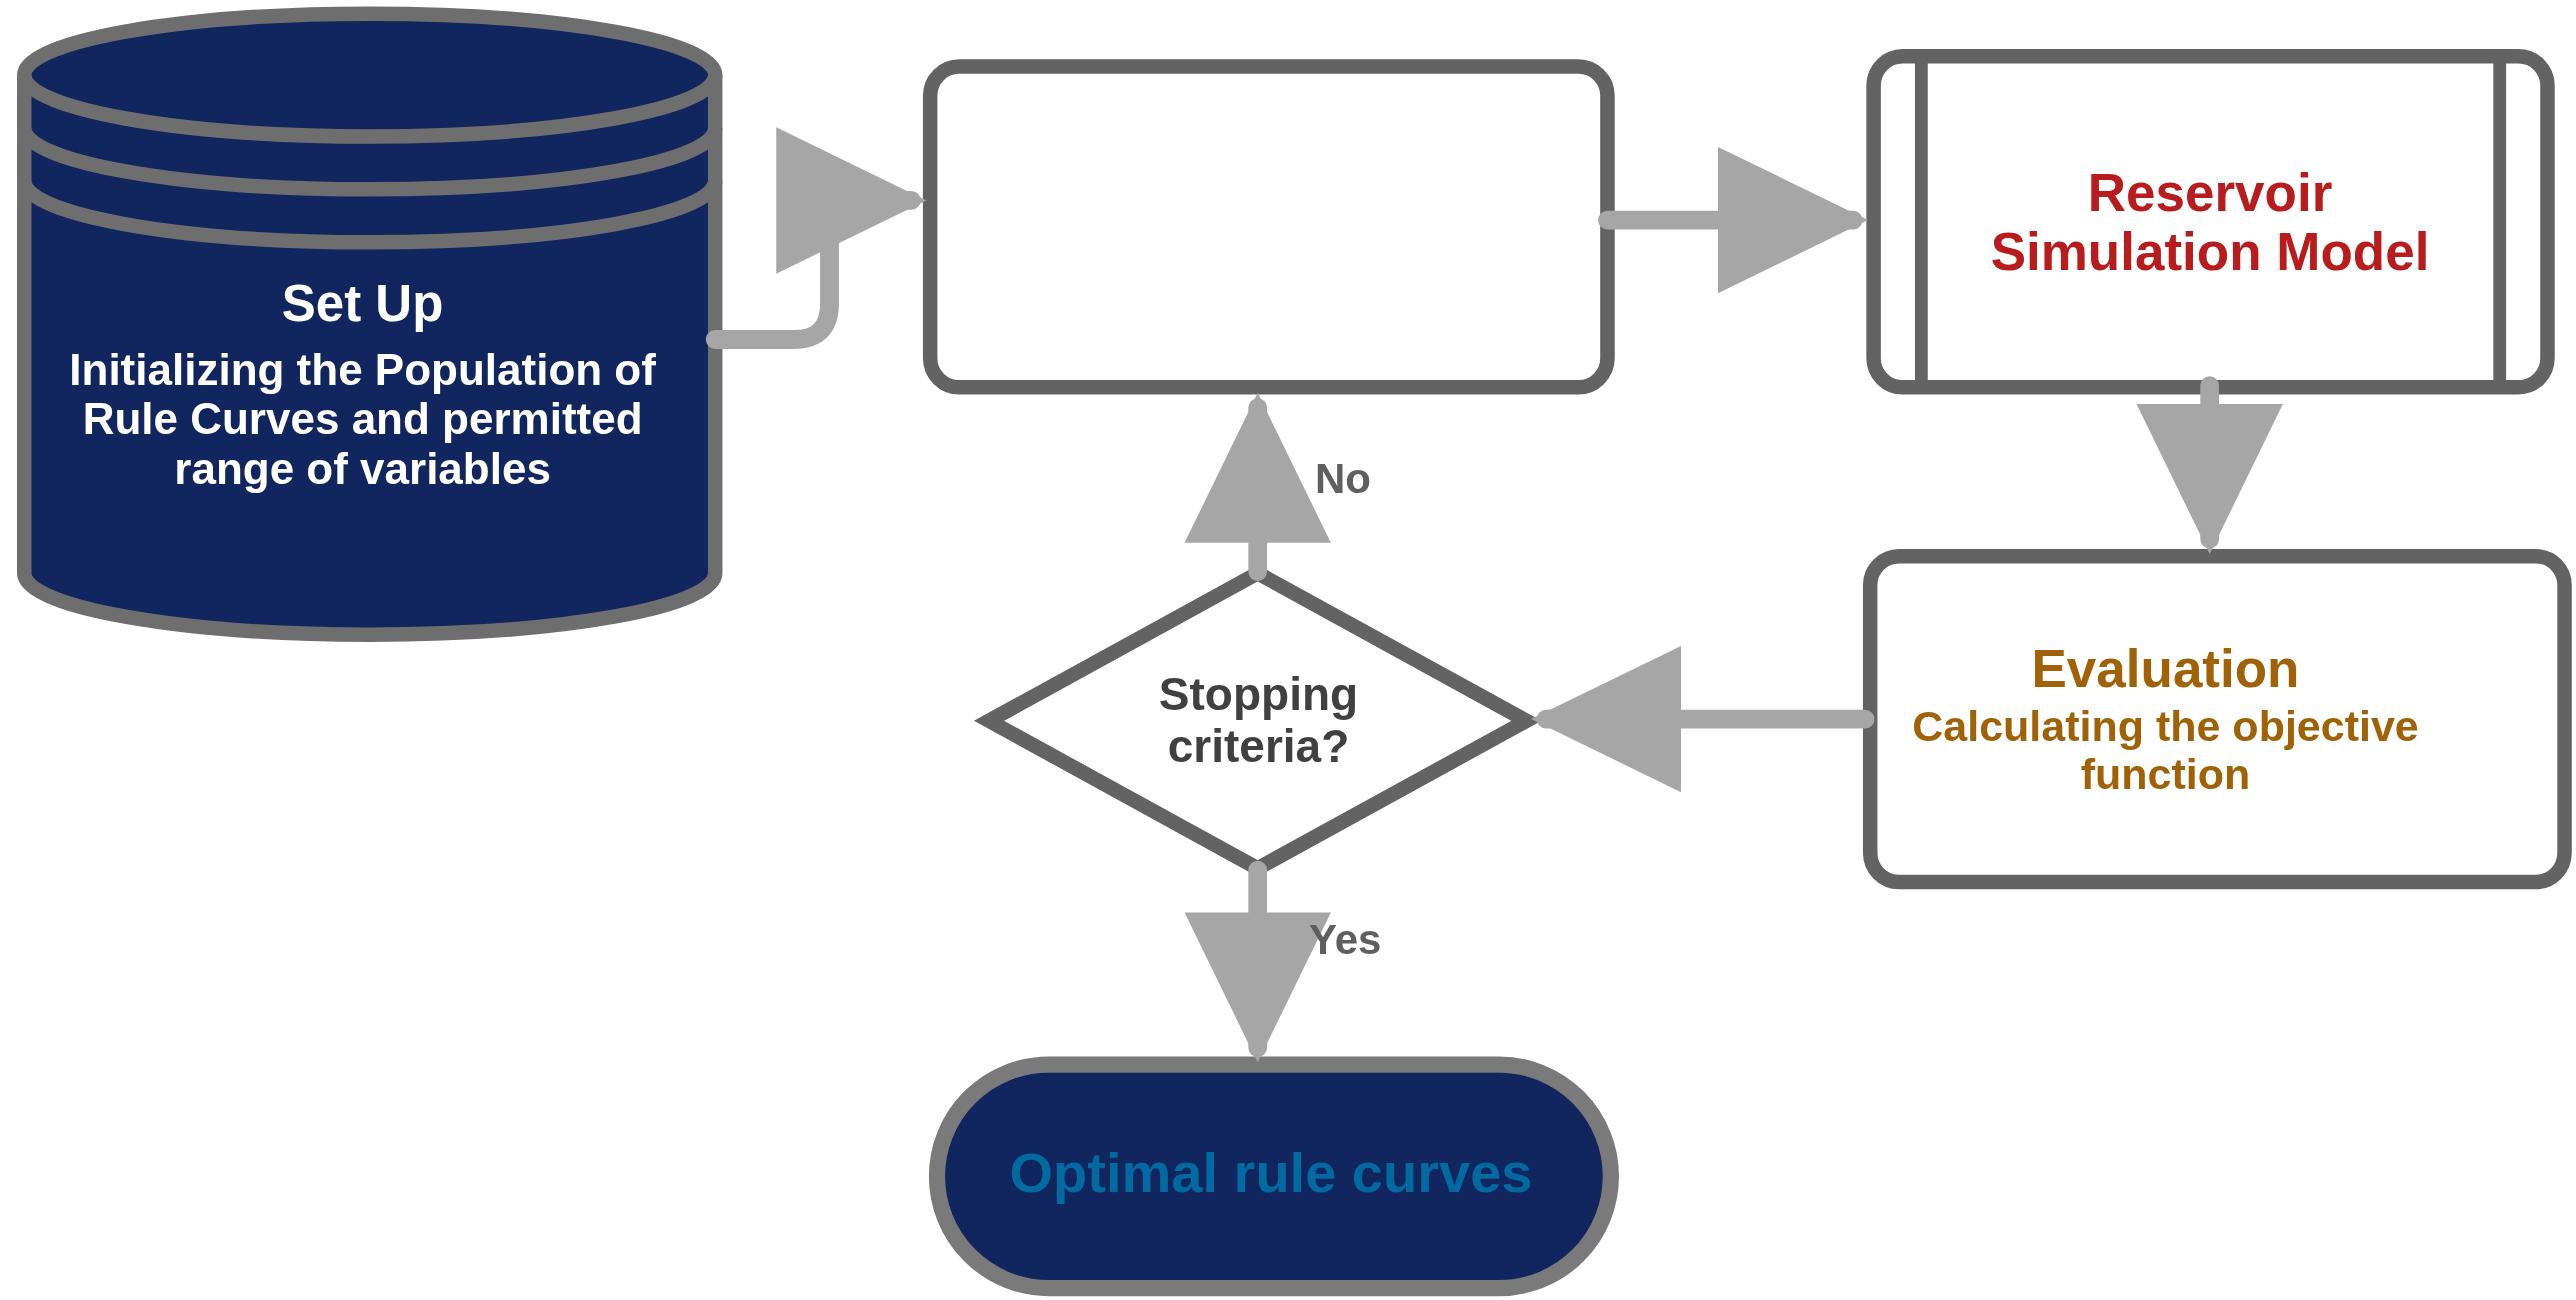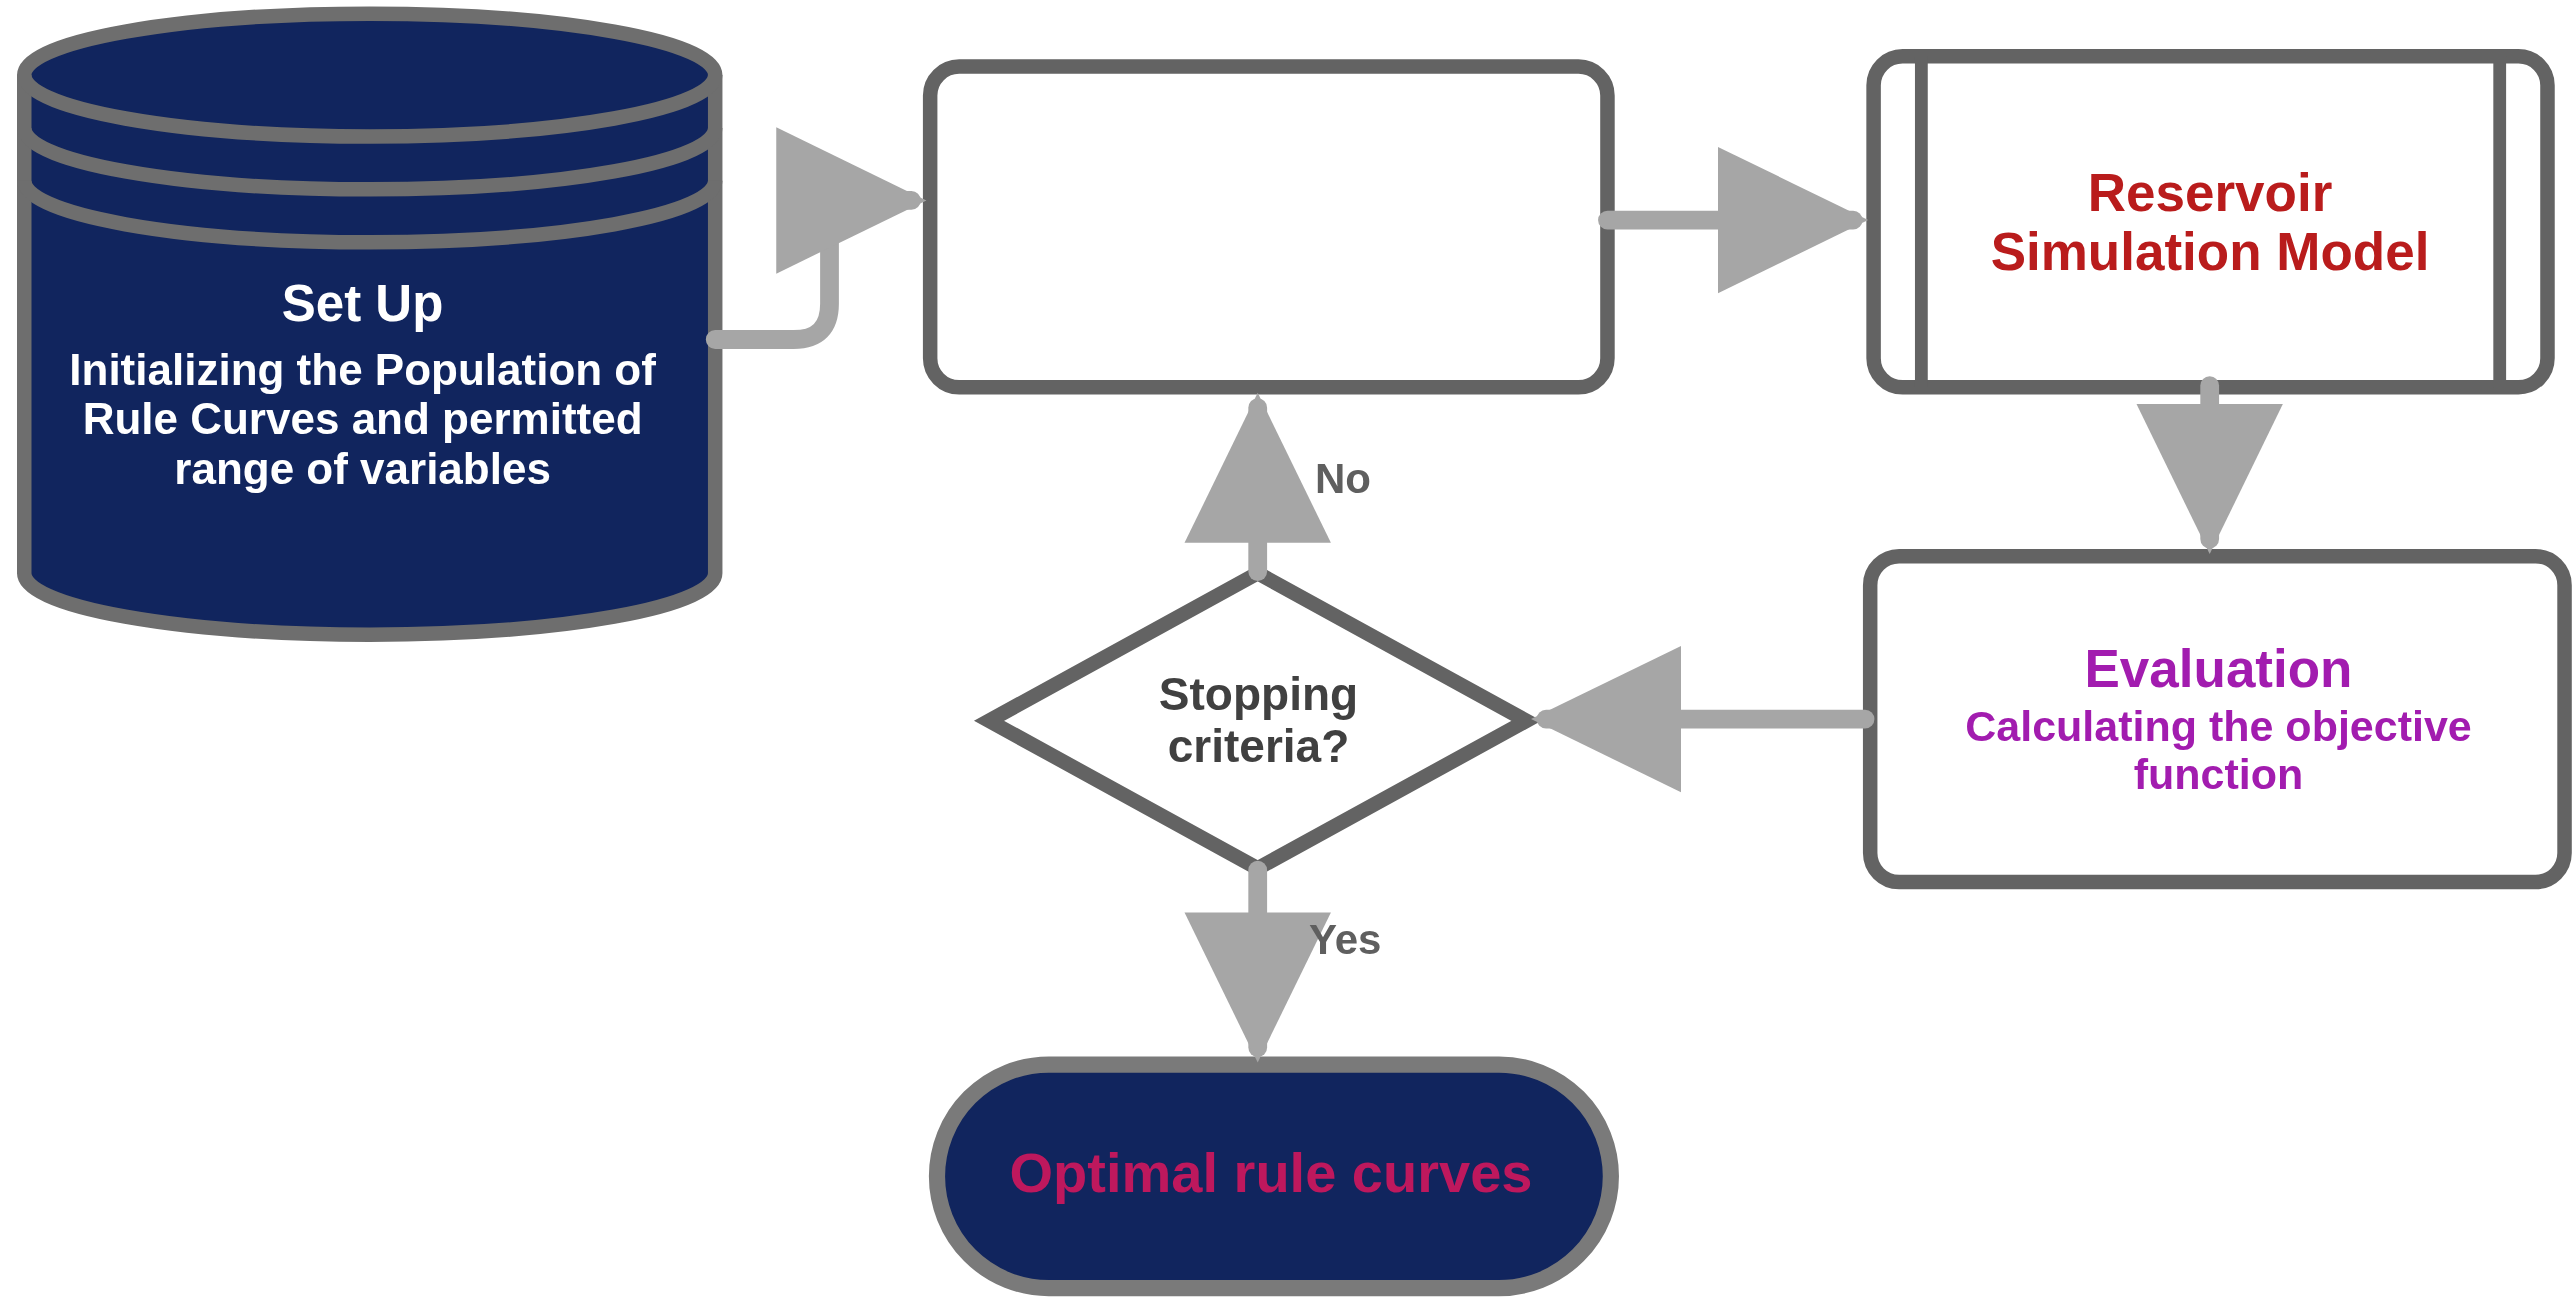--- a/index.html
+++ b/index.html
@@ -41,37 +41,37 @@
 
   
   #res-label{
     left:1920px; top:60px; width:580px; height:324px;
     color:#b91c1c;
   }
   #res-label .t1{font-size:53px;}
 
   
   #eval-label{
-    left:1877px; top:559px; width:683px; height:320px;
-    color:#a21caf;
+    left:1824px; top:559px; width:683px; height:320px;
+    color:#a16207;
   }
   #eval-label .t1{font-size:53px;margin-bottom:3.4px;}
   #eval-label .t2{font-size:43px;}
 
   
   #diamond-label{
     left:1092px; top:648px; width:333px; height:145px;
     color:#404040;
   }
   #diamond-label .t1{font-size:46px;}
 
   
   #final-label{
     left:947px; top:1075px; width:648px; height:196px;
-    color:#be185d;
+    color:#0369a1;
   }
   #final-label .t1{font-size:56px;}
 
   
   .branch{
     position:absolute;
     color:#5f5f5f;
     font-size:42px;
     font-weight:bold;
     white-space:nowrap;

